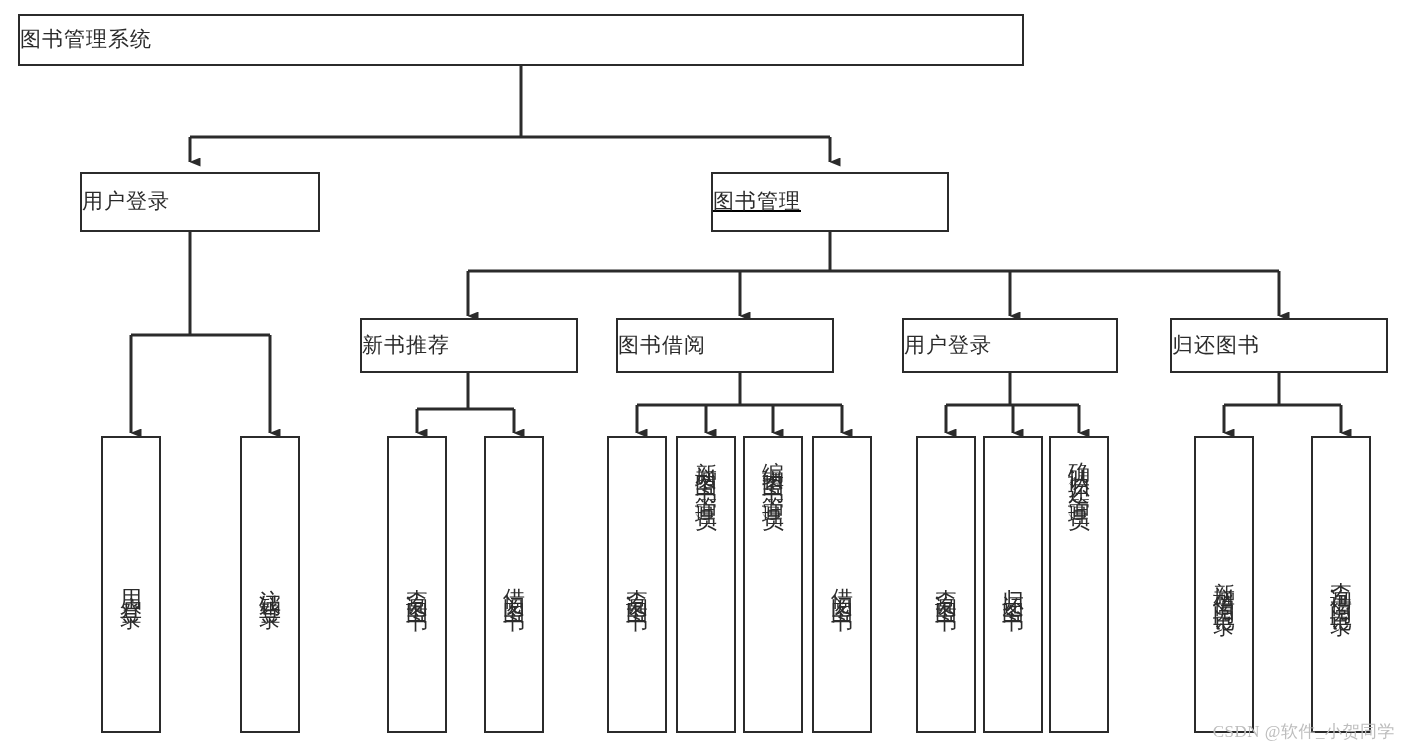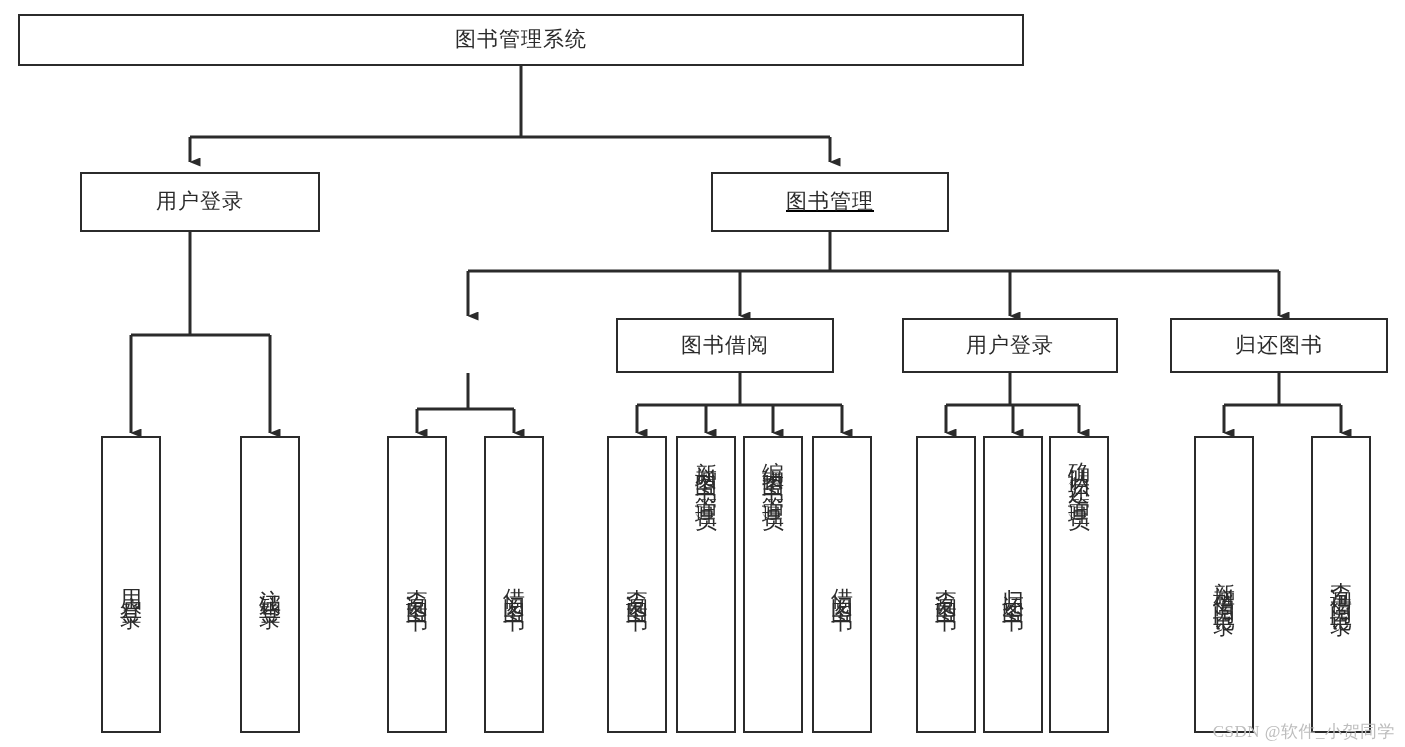--- a/index.html
+++ b/index.html
@@ -11,21 +11,21 @@
   #diagram-root{position:relative;width:1405px;height:747px;background:#ffffff;}
   svg.diagram-canvas{position:absolute;left:0;top:0;width:1405px;height:747px;}
 
   .node-box{
     position:absolute;
     background:#ffffff;
     border:2.5px solid #2b2b2b;
     box-sizing:border-box;
     display:flex;
     align-items:center;
-    justify-content:center;
+    justify-content:flex-start;
   }
   .node-label{
     color:#2b2b2b;
     font-size:21px;
     line-height:1.22;
     letter-spacing:1px;
     white-space:nowrap;
     text-align:center;
     font-family:"DejaVu Sans","Liberation Sans",sans-serif;
   }
@@ -117,20 +117,23 @@
     <span class="node-label">图书管理系统</span>
   </div>
 
   <div class="node-box" style="left:80px;top:172px;width:240px;height:60px;">
     <span class="node-label">用户登录</span>
   </div>
   <div class="node-box" style="left:711px;top:172px;width:238px;height:60px;text-decoration:underline;">
     <span class="node-label">图书管理</span>
   </div>
 
+  <div class="node-box" style="left:360px;top:318px;width:218px;height:55px;">
+    <span class="node-label">新书推荐</span>
+  </div>
   <div class="node-box" style="left:616px;top:318px;width:218px;height:55px;">
     <span class="node-label">图书借阅</span>
   </div>
   <div class="node-box" style="left:902px;top:318px;width:216px;height:55px;">
     <span class="node-label">用户登录</span>
   </div>
   <div class="node-box" style="left:1170px;top:318px;width:218px;height:55px;">
     <span class="node-label">归还图书</span>
   </div>
 

